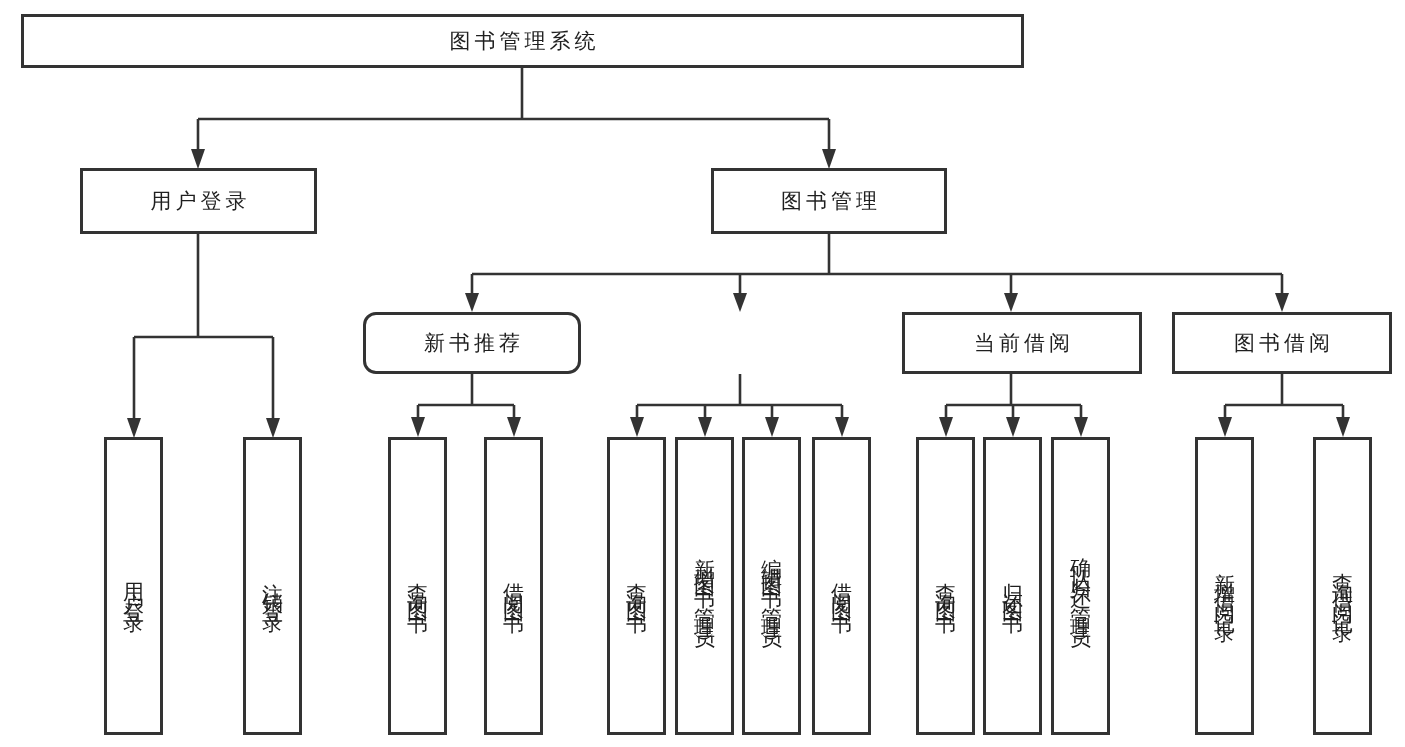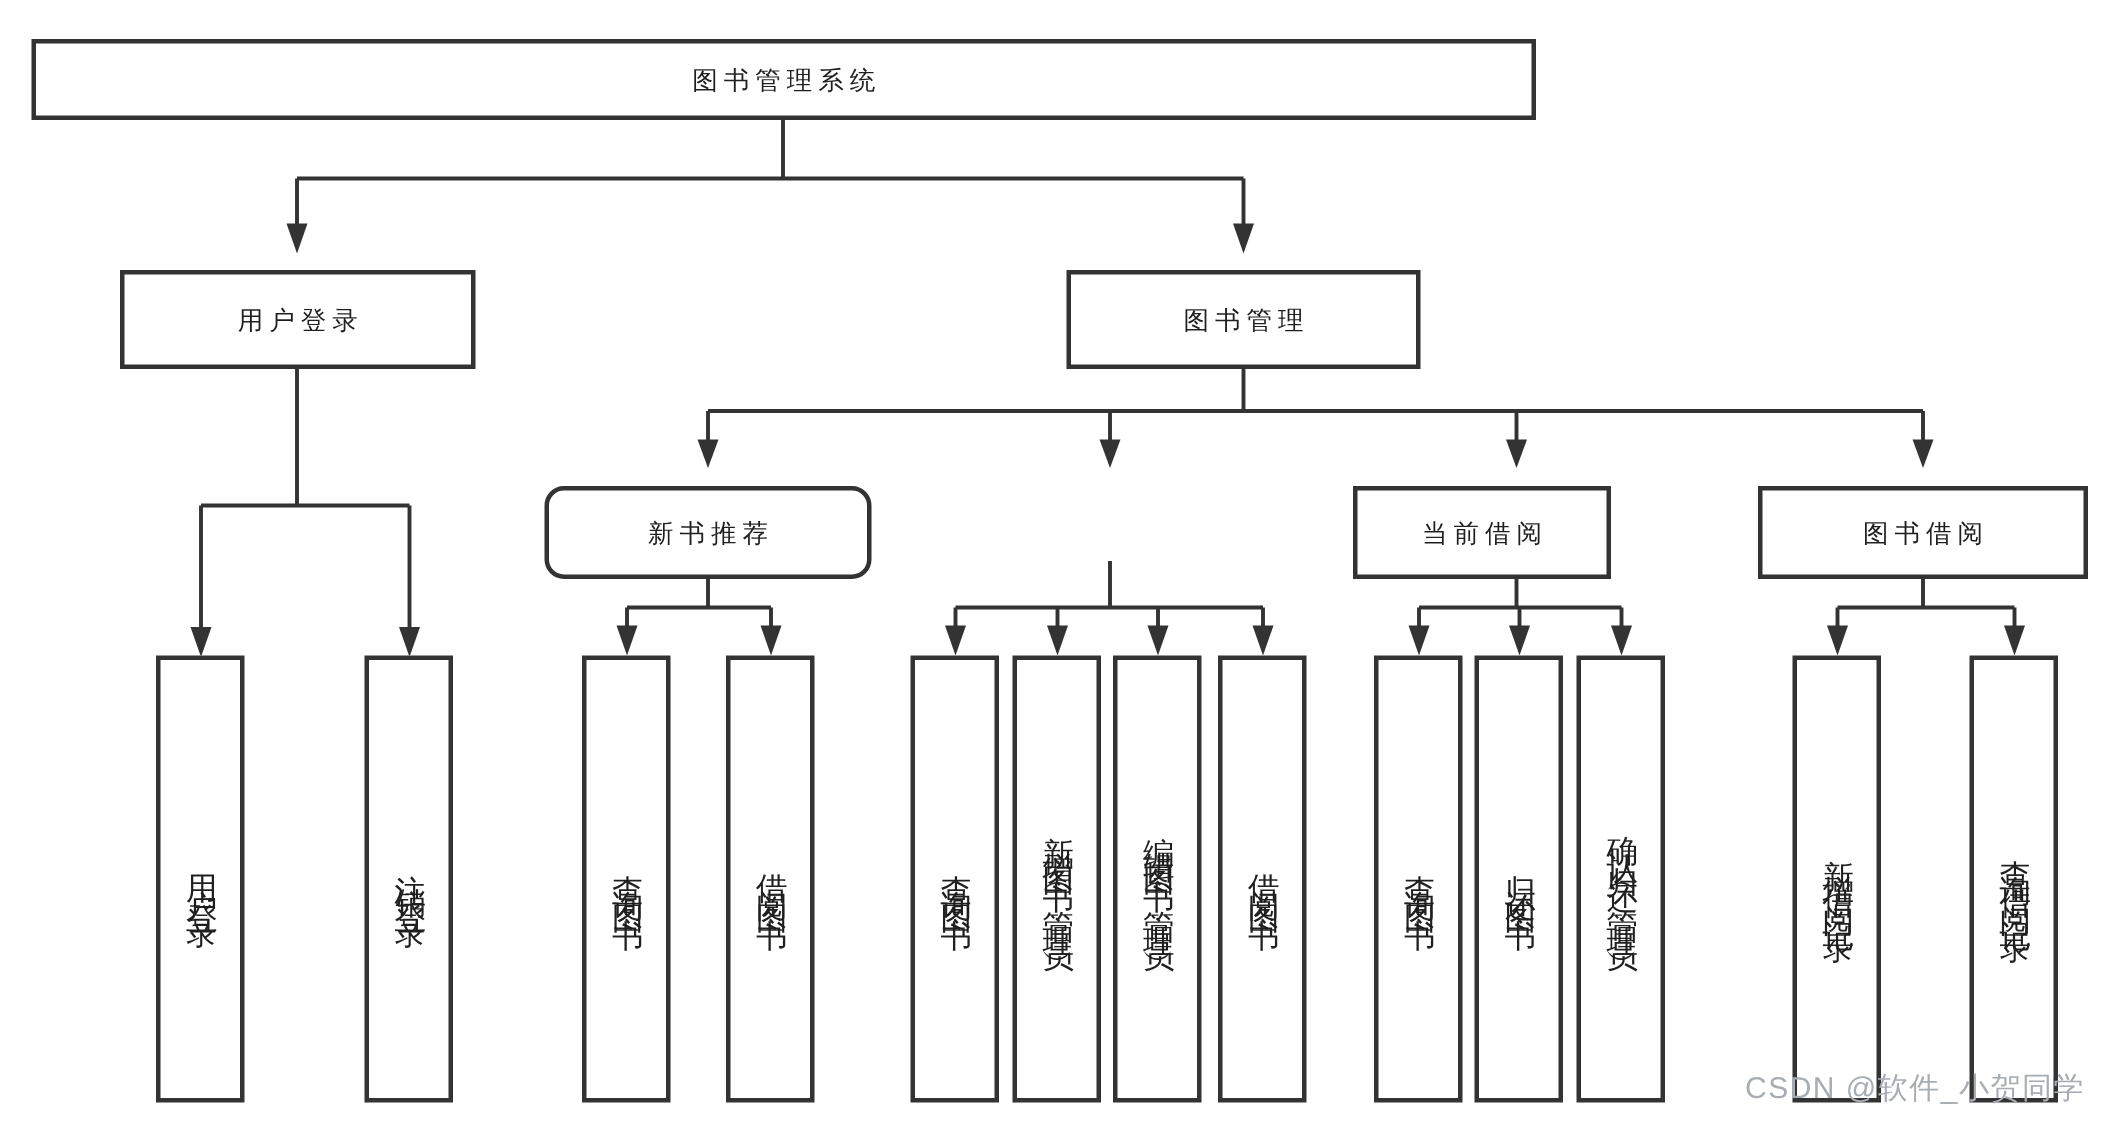--- a/index.html
+++ b/index.html
@@ -20,21 +20,21 @@
   .cl{stroke:var(--line);stroke-width:2.6;fill:none;}
   .ar{fill:var(--line);stroke:none;}
   .node{
     position:absolute;
     box-sizing:border-box;
     border:3px solid var(--line);
     background:var(--bg);
     display:flex;align-items:center;justify-content:center;
     color:var(--text);
   }
-  .node-h{font-size:17px;letter-spacing:4px;text-indent:4px;white-space:nowrap;margin-top:12px;}
+  .node-h{font-size:21px;letter-spacing:4px;text-indent:4px;white-space:nowrap;}
   .node-v .vtext{
     writing-mode:vertical-rl;
     text-orientation:mixed;
     font-size:21px;
     letter-spacing:10px;
     line-height:1.05;
     white-space:nowrap;
   }
   .watermark{
     position:absolute;
@@ -126,21 +126,21 @@
   <div class="node node-h" style="left:80px;top:168px;width:237px;height:66px;">
     <span>用户登录</span>
   </div>
   <div class="node node-h" style="left:711px;top:168px;width:236px;height:66px;">
     <span>图书管理</span>
   </div>
 
   <div class="node node-h" style="left:363px;top:312px;width:218px;height:62px;border-radius:13px;">
     <span>新书推荐</span>
   </div>
-  <div class="node node-h" style="left:902px;top:312px;width:172px;height:62px;">
+  <div class="node node-h" style="left:902px;top:312px;width:240px;height:62px;">
     <span>当前借阅</span>
   </div>
   <div class="node node-h" style="left:1172px;top:312px;width:220px;height:62px;">
     <span>图书借阅</span>
   </div>
 
   <div class="node node-v" style="left:104px;top:437px;width:59px;height:298px;">
     <span class="vtext">用户登录</span>
   </div>
   <div class="node node-v" style="left:243px;top:437px;width:59px;height:298px;">
@@ -173,14 +173,13 @@
   <div class="node node-v" style="left:1051px;top:437px;width:59px;height:298px;">
     <span class="vtext">确认归还（管理员）</span>
   </div>
   <div class="node node-v" style="left:1195px;top:437px;width:59px;height:298px;">
     <span class="vtext">新增借阅记录</span>
   </div>
   <div class="node node-v" style="left:1313px;top:437px;width:59px;height:298px;">
     <span class="vtext">查询借阅记录</span>
   </div>
 
-  <div class="watermark">CSDN @软件_小贺同学</div>
 </div>
 
 </body></html>

